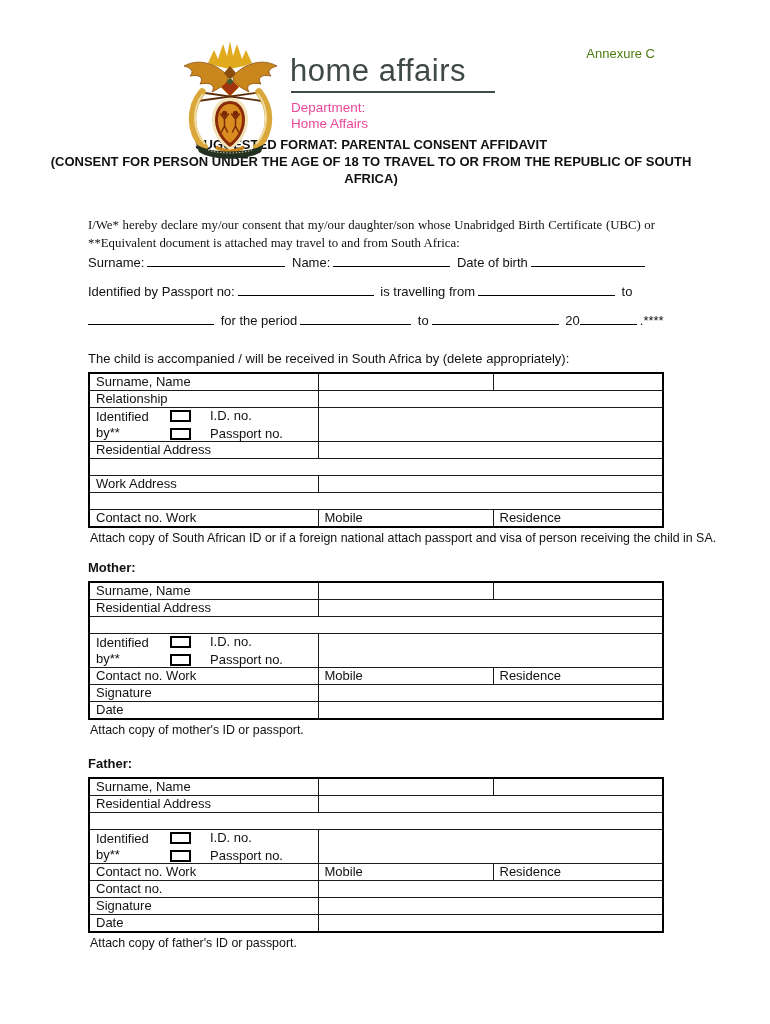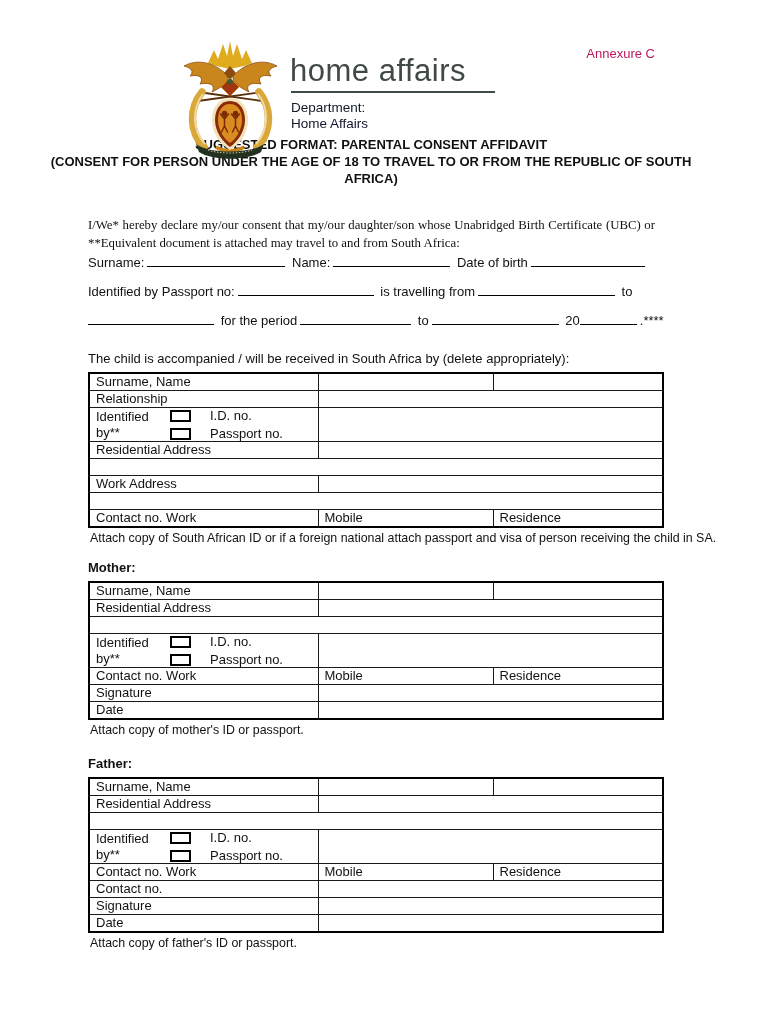--- a/index.html
+++ b/index.html
@@ -10,23 +10,23 @@
   html,body{margin:0;padding:0;background:#fff;}
   .page{position:relative;width:742px;height:1024px;background:#fff;overflow:hidden;
         font-family:"Liberation Sans",sans-serif;color:var(--text);font-size:13px;border-radius:9px;}
   
   .header{position:relative;padding:40px 87px 0 178px;height:122px;}
   .header-inner{display:flex;}
   .coa{width:105px;height:120px;flex:0 0 auto;}
   .wordmark-block{margin-left:7px;padding-top:16px;}
   .wordmark{font-size:31px;color:var(--wordmark);letter-spacing:.5px;line-height:30px;}
   .wm-rule{width:204px;height:2px;background:var(--wordmark);margin:5px 0 7px 1px;}
-  .dept{font-size:13.5px;color:#0f172a;line-height:15.5px;margin-left:1px;}
+  .dept{font-size:13.5px;color:#ec4899;line-height:15.5px;margin-left:1px;}
   .dept.bold{font-weight:bold;font-size:14.5px;}
-  .annexure{position:absolute;top:46px;right:87px;font-size:13px;color:#be185d;}
+  .annexure{position:absolute;top:46px;right:87px;font-size:13px;color:#4d7c0f;}
   
   .title{margin:14px auto 0;width:660px;text-align:center;font-weight:bold;
          font-size:13px;line-height:17px;}
   
   .intro{margin:30px 87px 0 88px;text-align:justify;font-size:12.8px;line-height:17.5px;font-family:Liberation Serif, serif;}
   
   .field-line{margin-left:88px;margin-right:87px;height:29px;line-height:22px;
               white-space:nowrap;font-size:13px;}
   .field-line:first-of-type{margin-top:18px;}
   .blank{display:inline-block;border-bottom:1px solid #000;height:14px;

